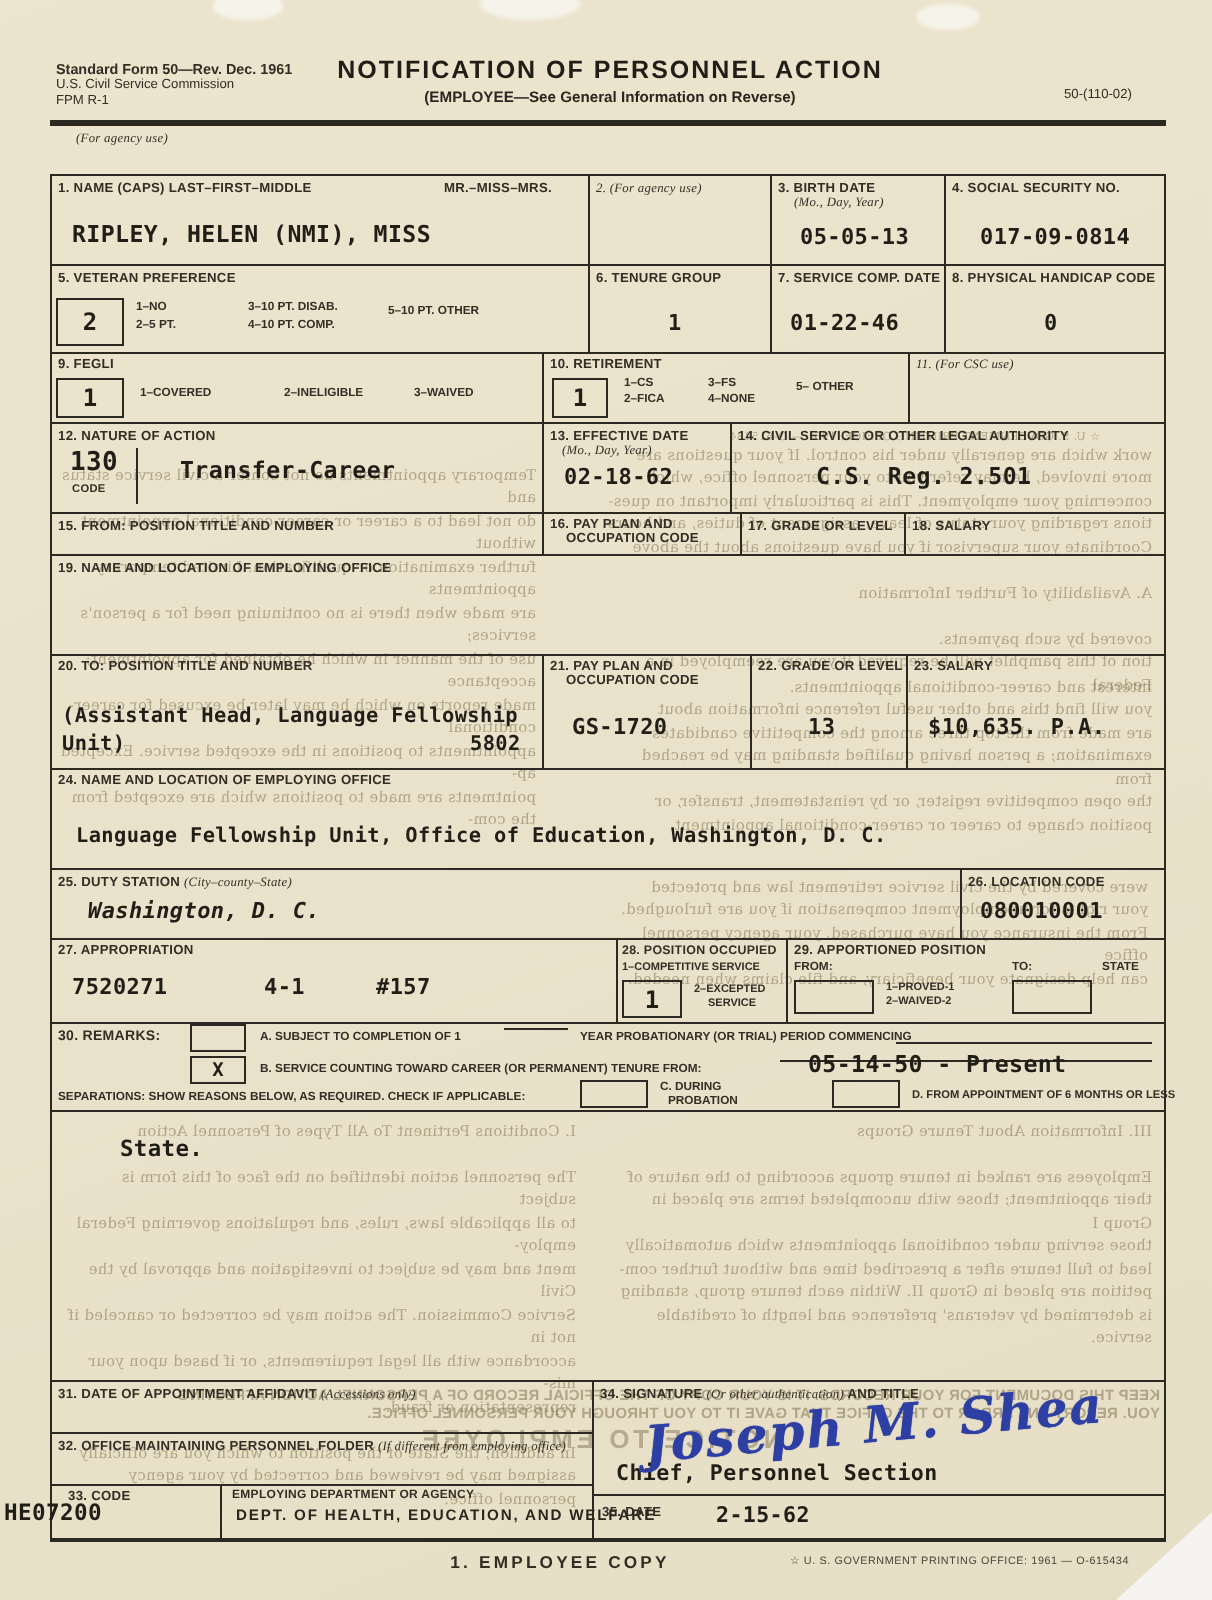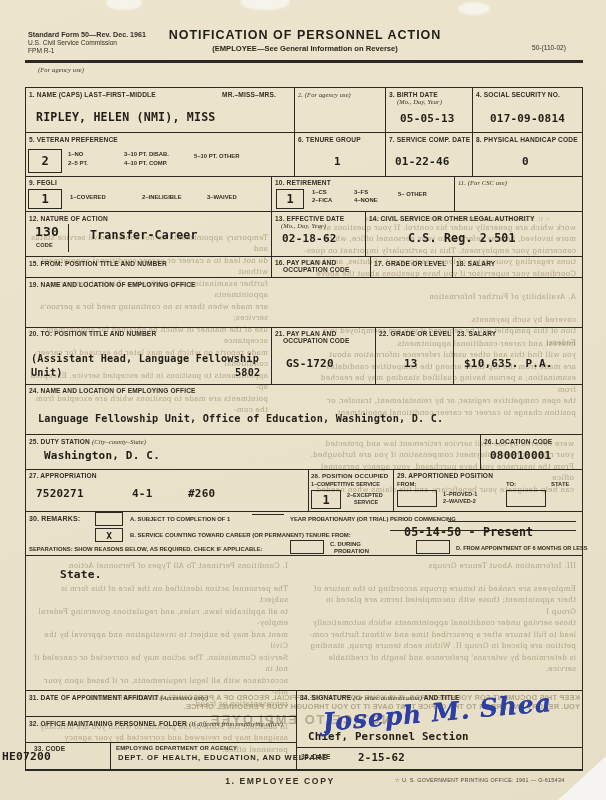--- a/index.html
+++ b/index.html
@@ -206,31 +206,31 @@
   <div class="cell" style="left:453px;top:327px;width:130px;height:58px;"></div>
   <div class="lbl" style="left:457px;top:330px;">23. SALARY</div>
   <div class="typed" style="left:464px;top:357px;">$10,635. P.A.</div>
 
   <div class="cell" style="left:25px;top:384px;width:558px;height:51px;"></div>
   <div class="lbl" style="left:29px;top:387px;">24. NAME AND LOCATION OF EMPLOYING OFFICE</div>
   <div class="typed typed-sm" style="left:38px;top:413px;">Language Fellowship Unit, Office of Education, Washington, D. C.</div>
 
   <div class="cell" style="left:25px;top:434px;width:456px;height:36px;"></div>
   <div class="lbl" style="left:29px;top:438px;"><span>25. DUTY STATION</span> <span class="it">(City–county–State)</span></div>
-  <div class="typed" style="left:44px;top:449px;">Washington, D. C.</div>
+  <div class="typed" style="left:44px;top:449px;font-style:italic;">Washington, D. C.</div>
 
   <div class="cell" style="left:480px;top:434px;width:103px;height:36px;"></div>
   <div class="lbl" style="left:484px;top:438px;">26. LOCATION CODE</div>
   <div class="typed" style="left:490px;top:449px;">080010001</div>
 
   <div class="cell" style="left:25px;top:469px;width:284px;height:43px;"></div>
   <div class="lbl" style="left:29px;top:472px;">27. APPROPRIATION</div>
   <div class="typed" style="left:36px;top:487px;">7520271</div>
   <div class="typed" style="left:132px;top:487px;">4-1</div>
-  <div class="typed" style="left:188px;top:487px;">#260</div>
+  <div class="typed" style="left:188px;top:487px;">#157</div>
 
   <div class="cell" style="left:308px;top:469px;width:86px;height:43px;"></div>
   <div class="lbl" style="left:311px;top:472px;font-size:6.2px;">28. POSITION OCCUPIED</div>
   <div class="opt" style="left:311px;top:481px;font-size:5.5px;">1–COMPETITIVE SERVICE</div>
   <div class="vbox" style="left:311px;top:490px;width:30px;height:19px;">1</div>
   <div class="opt" style="left:347px;top:492px;font-size:5.5px;">2–EXCEPTED</div>
   <div class="opt" style="left:354px;top:499px;font-size:5.5px;">SERVICE</div>
 
   <div class="cell" style="left:393px;top:469px;width:190px;height:43px;"></div>
   <div class="lbl" style="left:397px;top:472px;">29. APPORTIONED POSITION</div>

